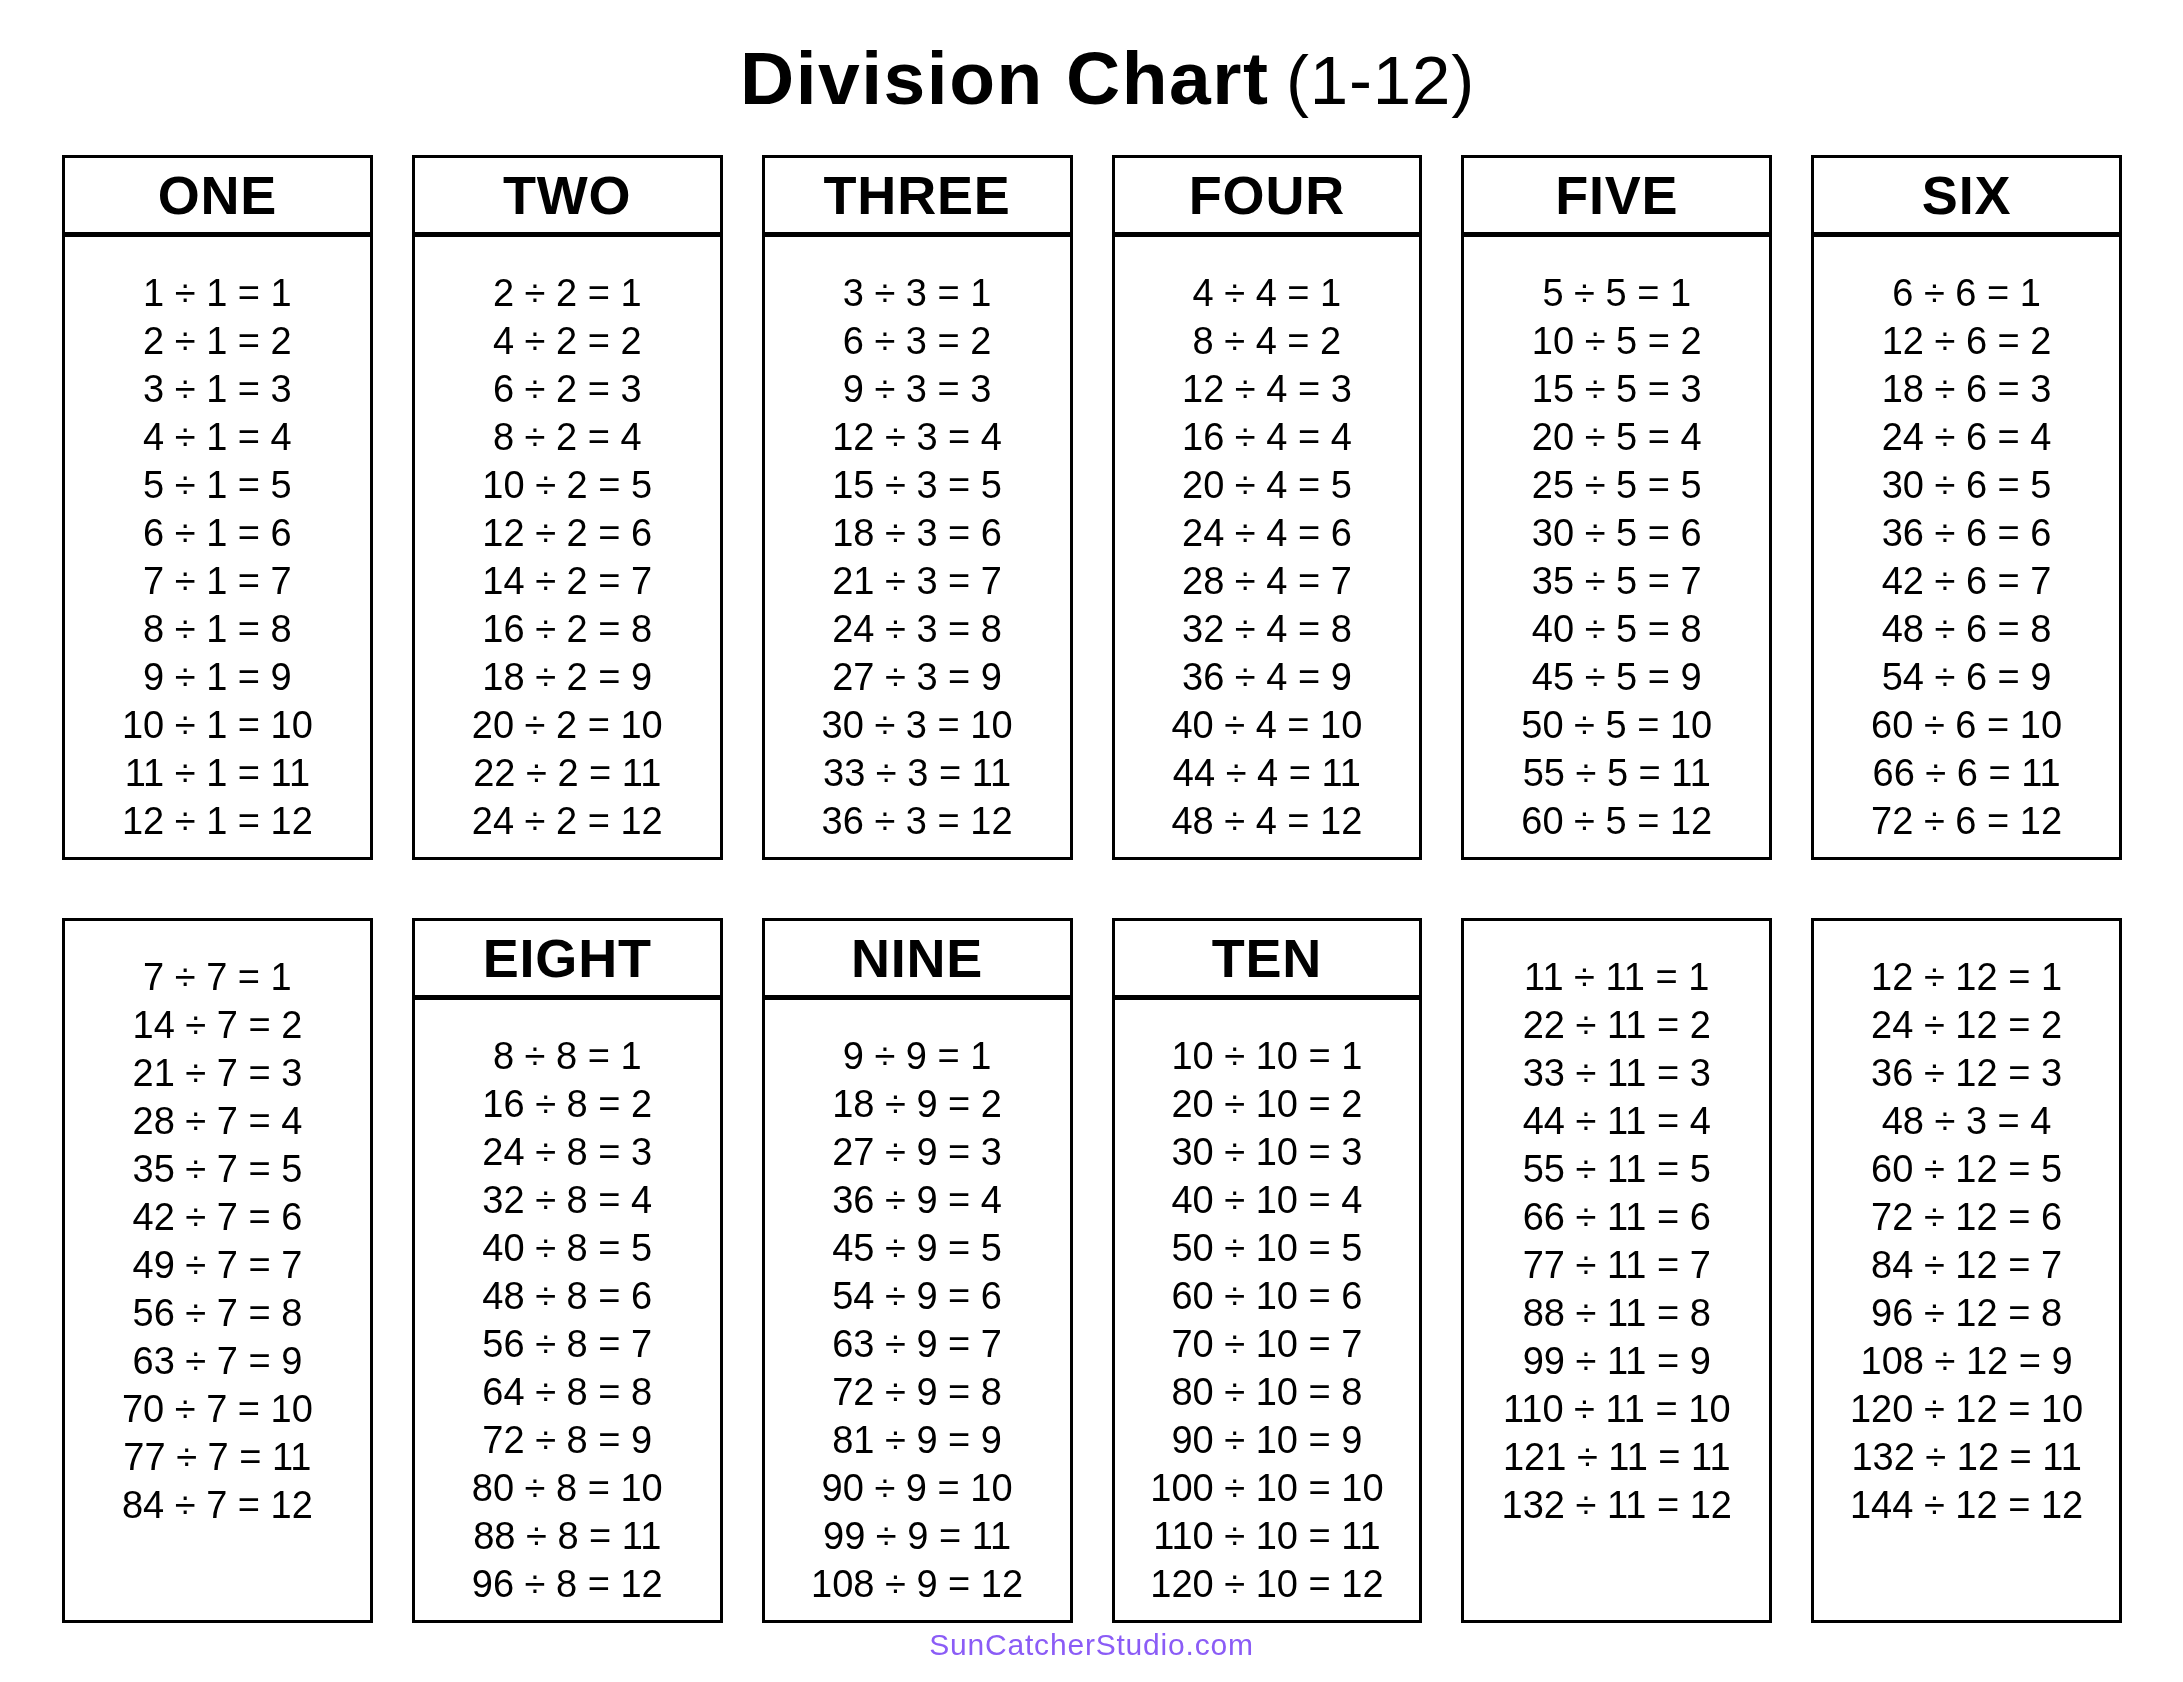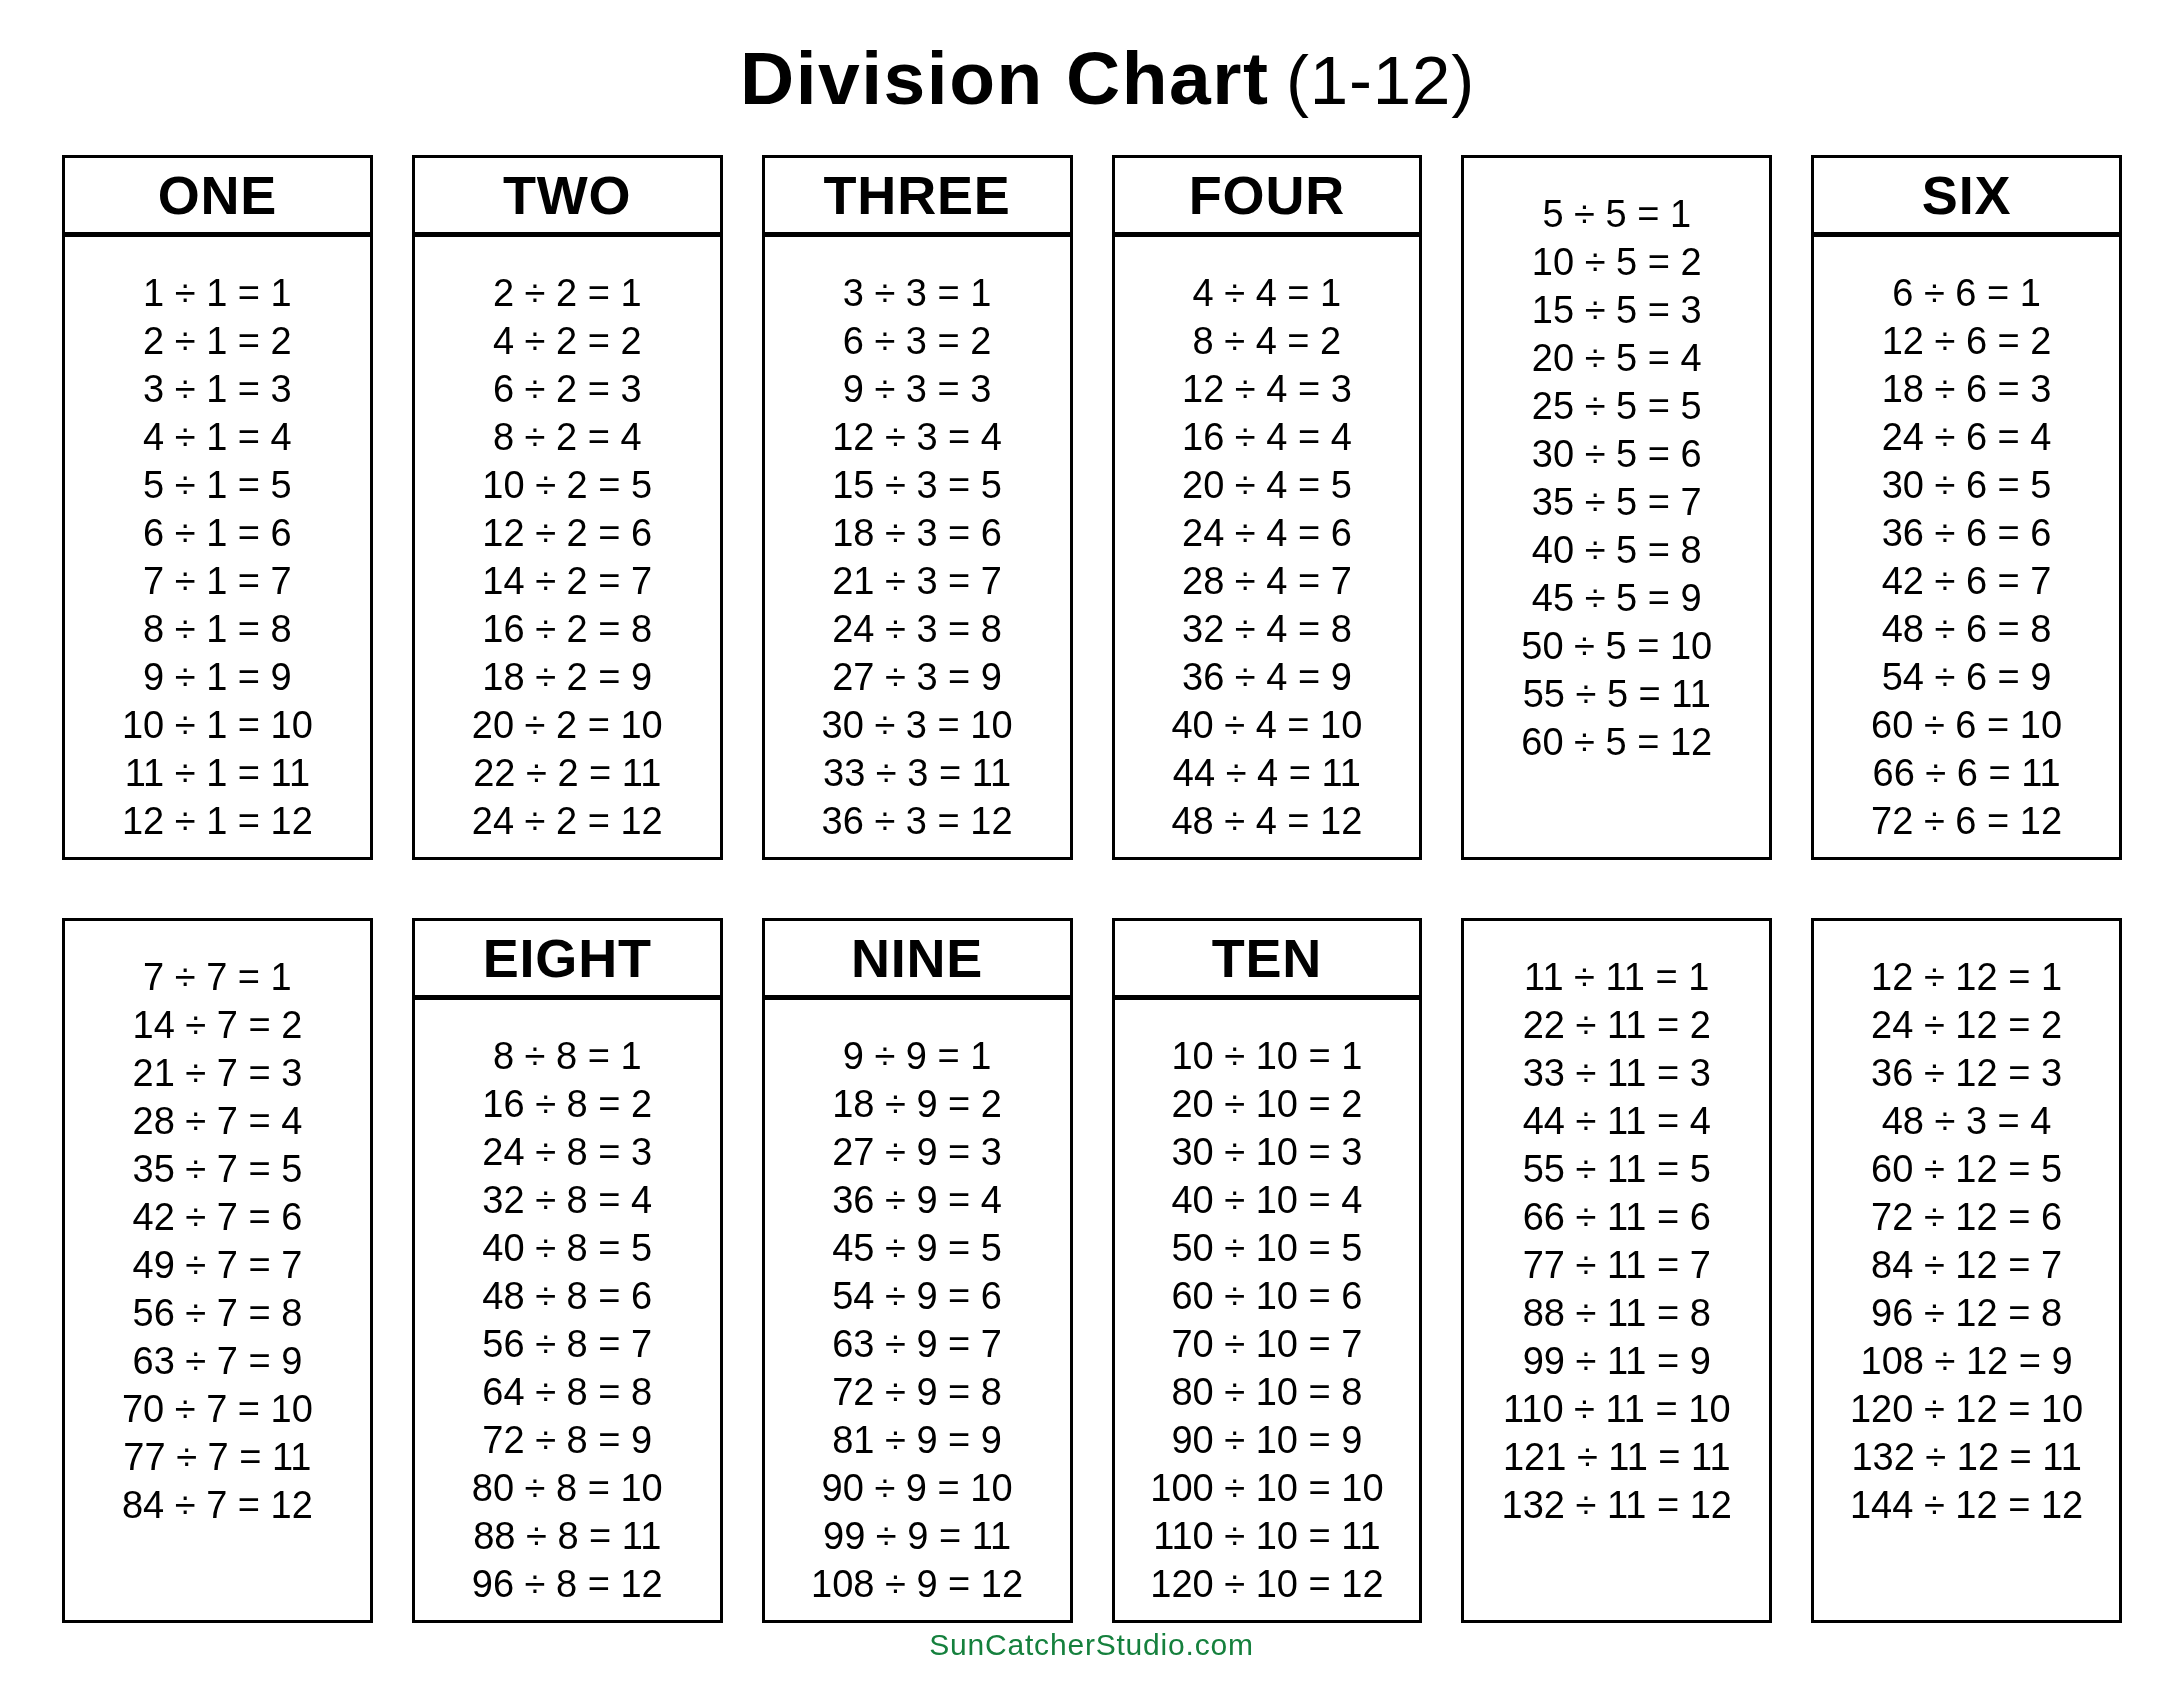--- a/index.html
+++ b/index.html
@@ -70,21 +70,21 @@
     font-weight: 400;
     white-space: nowrap;
   }
   .footer {
     position: absolute;
     top: 1628px;
     left: 0;
     width: 100%;
     text-align: center;
     font-size: 30px;
-    color: #15803d;
+    color: #8b5cf6;
     letter-spacing: 0.8px;
   }
 </style>
 </head>
 <body>
 
 <div class="page">
 
   <h1 class="title" style="margin:16px;">
     <span class="title-main">Division Chart</span><span class="title-range">(1-12)</span>
@@ -166,20 +166,23 @@
           <div class="eq">28 ÷ 4 = 7</div>
           <div class="eq">32 ÷ 4 = 8</div>
           <div class="eq">36 ÷ 4 = 9</div>
           <div class="eq">40 ÷ 4 = 10</div>
           <div class="eq">44 ÷ 4 = 11</div>
           <div class="eq">48 ÷ 4 = 12</div>
         </div>
     </section>
 
     <section class="panel">
+      <header class="panel-header">
+        <span>FIVE</span>
+      </header>
       <div class="panel-body">
           <div class="eq">5 ÷ 5 = 1</div>
           <div class="eq">10 ÷ 5 = 2</div>
           <div class="eq">15 ÷ 5 = 3</div>
           <div class="eq">20 ÷ 5 = 4</div>
           <div class="eq">25 ÷ 5 = 5</div>
           <div class="eq">30 ÷ 5 = 6</div>
           <div class="eq">35 ÷ 5 = 7</div>
           <div class="eq">40 ÷ 5 = 8</div>
           <div class="eq">45 ÷ 5 = 9</div>

